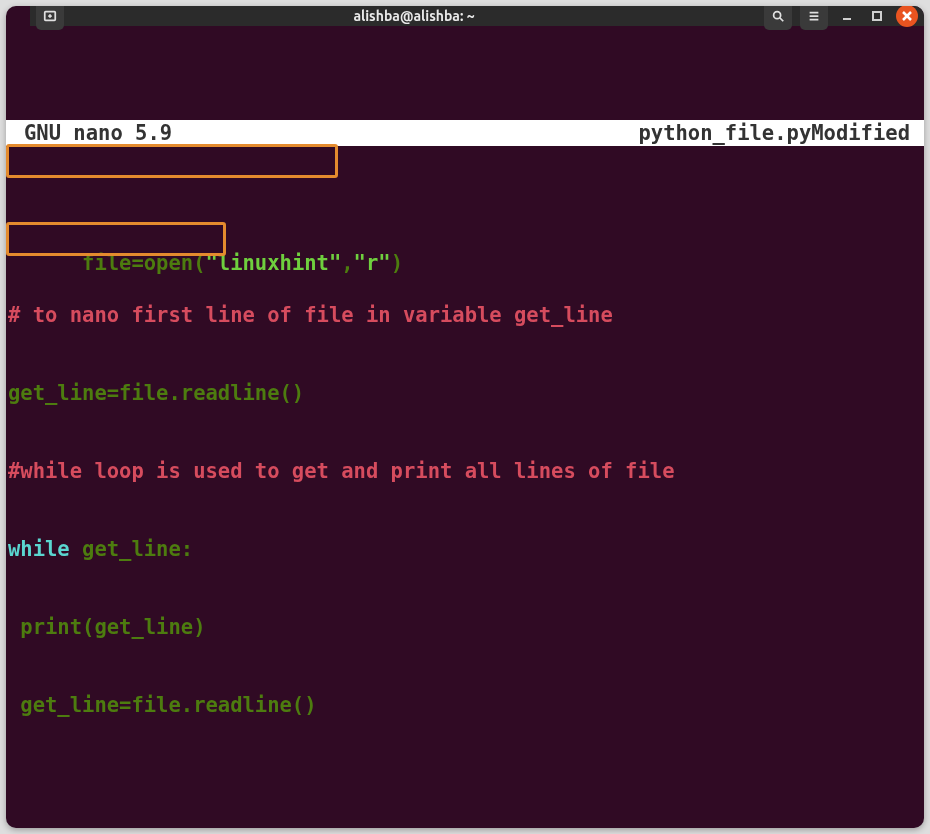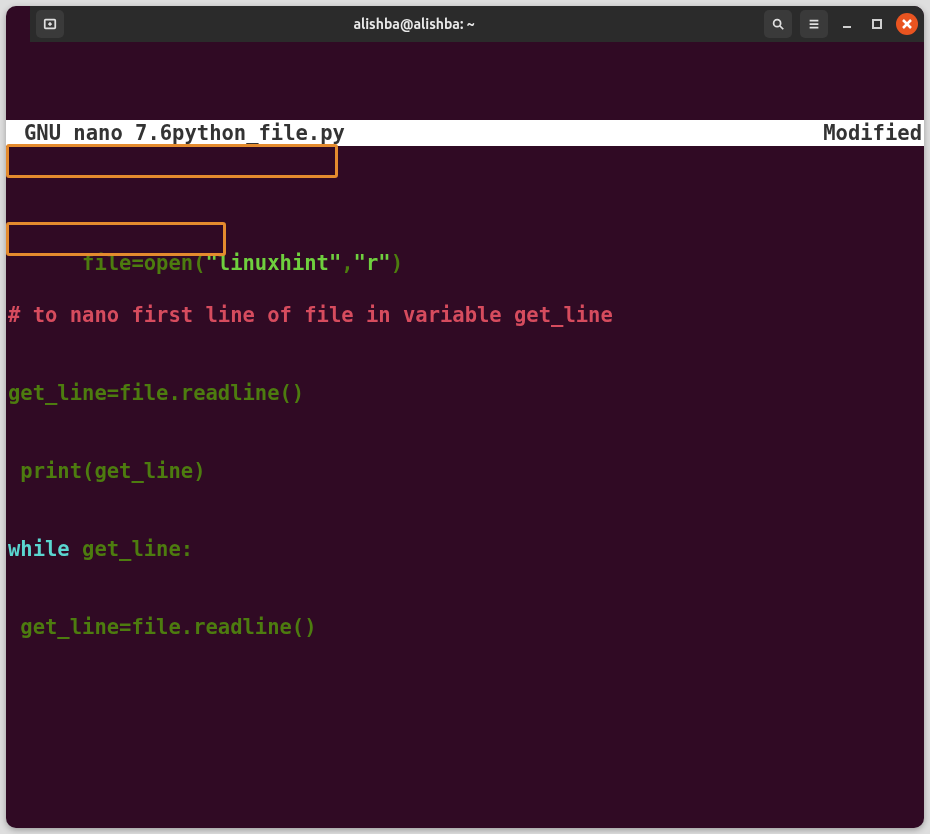--- a/index.html
+++ b/index.html
@@ -17,21 +17,21 @@
     top: 6px;
     width: 918px;
     height: 822px;
     background: #300a24;
     border-radius: 10px;
     overflow: hidden;
     box-shadow: 0 2px 6px rgba(0,0,0,0.3);
   }
   
   .titlebar {
-    height: 36px;
+    height: 20px;
     background: #2b2b2b;
     display: flex;
     align-items: center;
     padding: 0 6px;
     color: #d9d9d9;
     font-family: "Ubuntu", "DejaVu Sans", sans-serif;
     font-size: 14px;
     margin-left: 24px;
   }
   .tb-left { display: flex; align-items: center; gap: 6px; }
@@ -71,22 +71,22 @@
 
   .header-line {
     background: #ffffff;
     color: #333333;
     font-weight: bold;
     display: flex;
     height: 26px;
     align-items: center;
   }
   .header-line .h-left  { padding-left: 18px; flex: 0 0 auto; }
-  .header-line .h-mid   { flex: 1; text-align: left; }
-  .header-line .h-right { padding-right: 2px; flex: 0 0 auto; }
+  .header-line .h-mid   { flex: 1; text-align: right; }
+  .header-line .h-right { padding-right: 14px; flex: 0 0 auto; }
 
   .comment { color: #d64c5e; font-weight: bold; }
   .string  { color: #6fcf3e; font-weight: bold; }
   .keyword { color: #5ad6d0; font-weight: bold; }
   .plain   { color: #4d7c0f; font-weight: bold; }
 
   .hl-box1 {
     position: absolute;
     border: 3px solid #e48b2e;
     border-radius: 3px;
@@ -148,32 +148,33 @@
             <line x1="1" y1="1" x2="9" y2="9"></line>
             <line x1="9" y1="1" x2="1" y2="9"></line>
           </svg>
       </div>
     </div>
   </div>
 
   <div class="term">
 
     <div class="header-line">
-      <span class="h-left">GNU nano 7.6</span>
+      <span class="h-left">GNU nano 5.9</span>
       <span class="h-mid">python_file.py</span>
       <span class="h-right">Modified</span>
     </div>
 
     <div class="row">
       <span class="plain">file=open(</span><span class="string">"linuxhint"</span><span class="plain">,</span><span class="string">"r"</span><span class="plain">)</span>
     </div>
     <div class="row"><span class="comment"># to nano first line of file in variable get_line</span></div>
     <div class="row"><span class="plain">get_line=file.readline()</span></div>
+    <div class="row"><span class="comment">#while loop is used to get and print all lines of file</span></div>
+    <div class="row"><span class="keyword">while</span><span class="plain"> get_line:</span></div>
     <div class="row"><span class="plain"> print(get_line)</span></div>
-    <div class="row"><span class="keyword">while</span><span class="plain"> get_line:</span></div>
     <div class="row"><span class="plain"> get_line=file.readline()</span></div>
     
     
     
 
     
     <div class="hl-box1" style="left:0px; top:102px; width:326px; height:28px;"></div>
     <div class="hl-box1" style="left:0px; top:180px; width:214px; height:28px;"></div>
 
     

